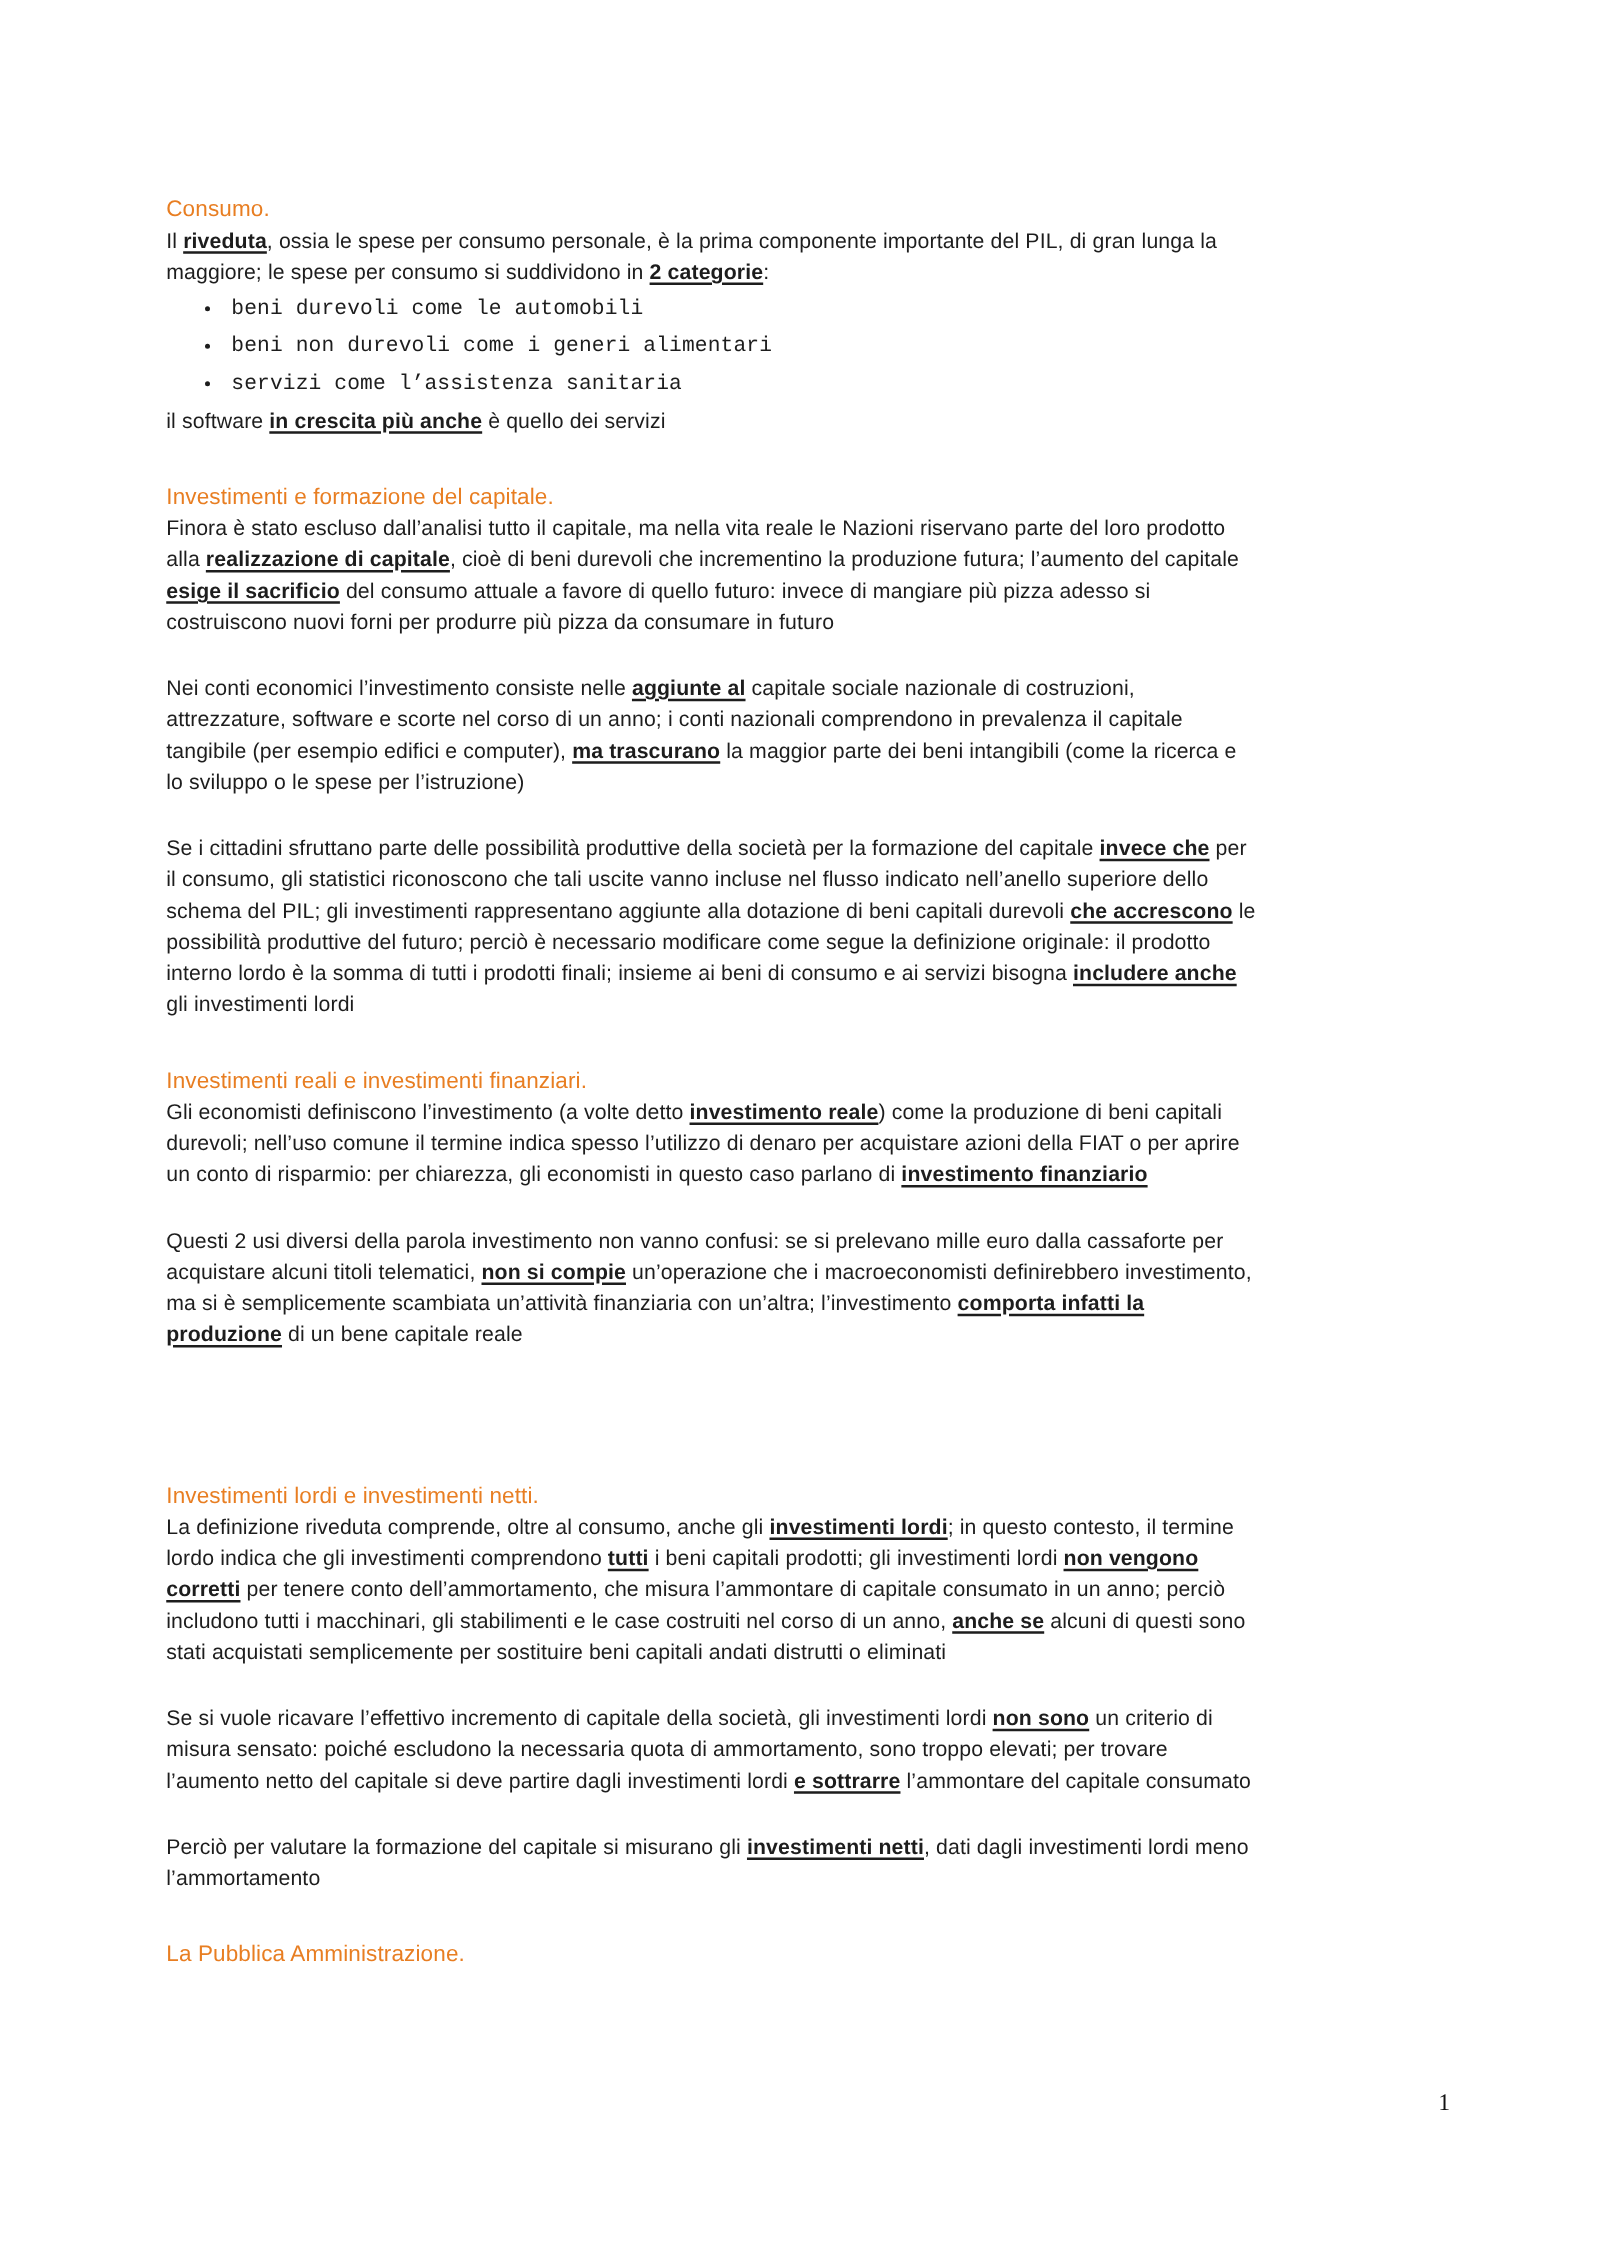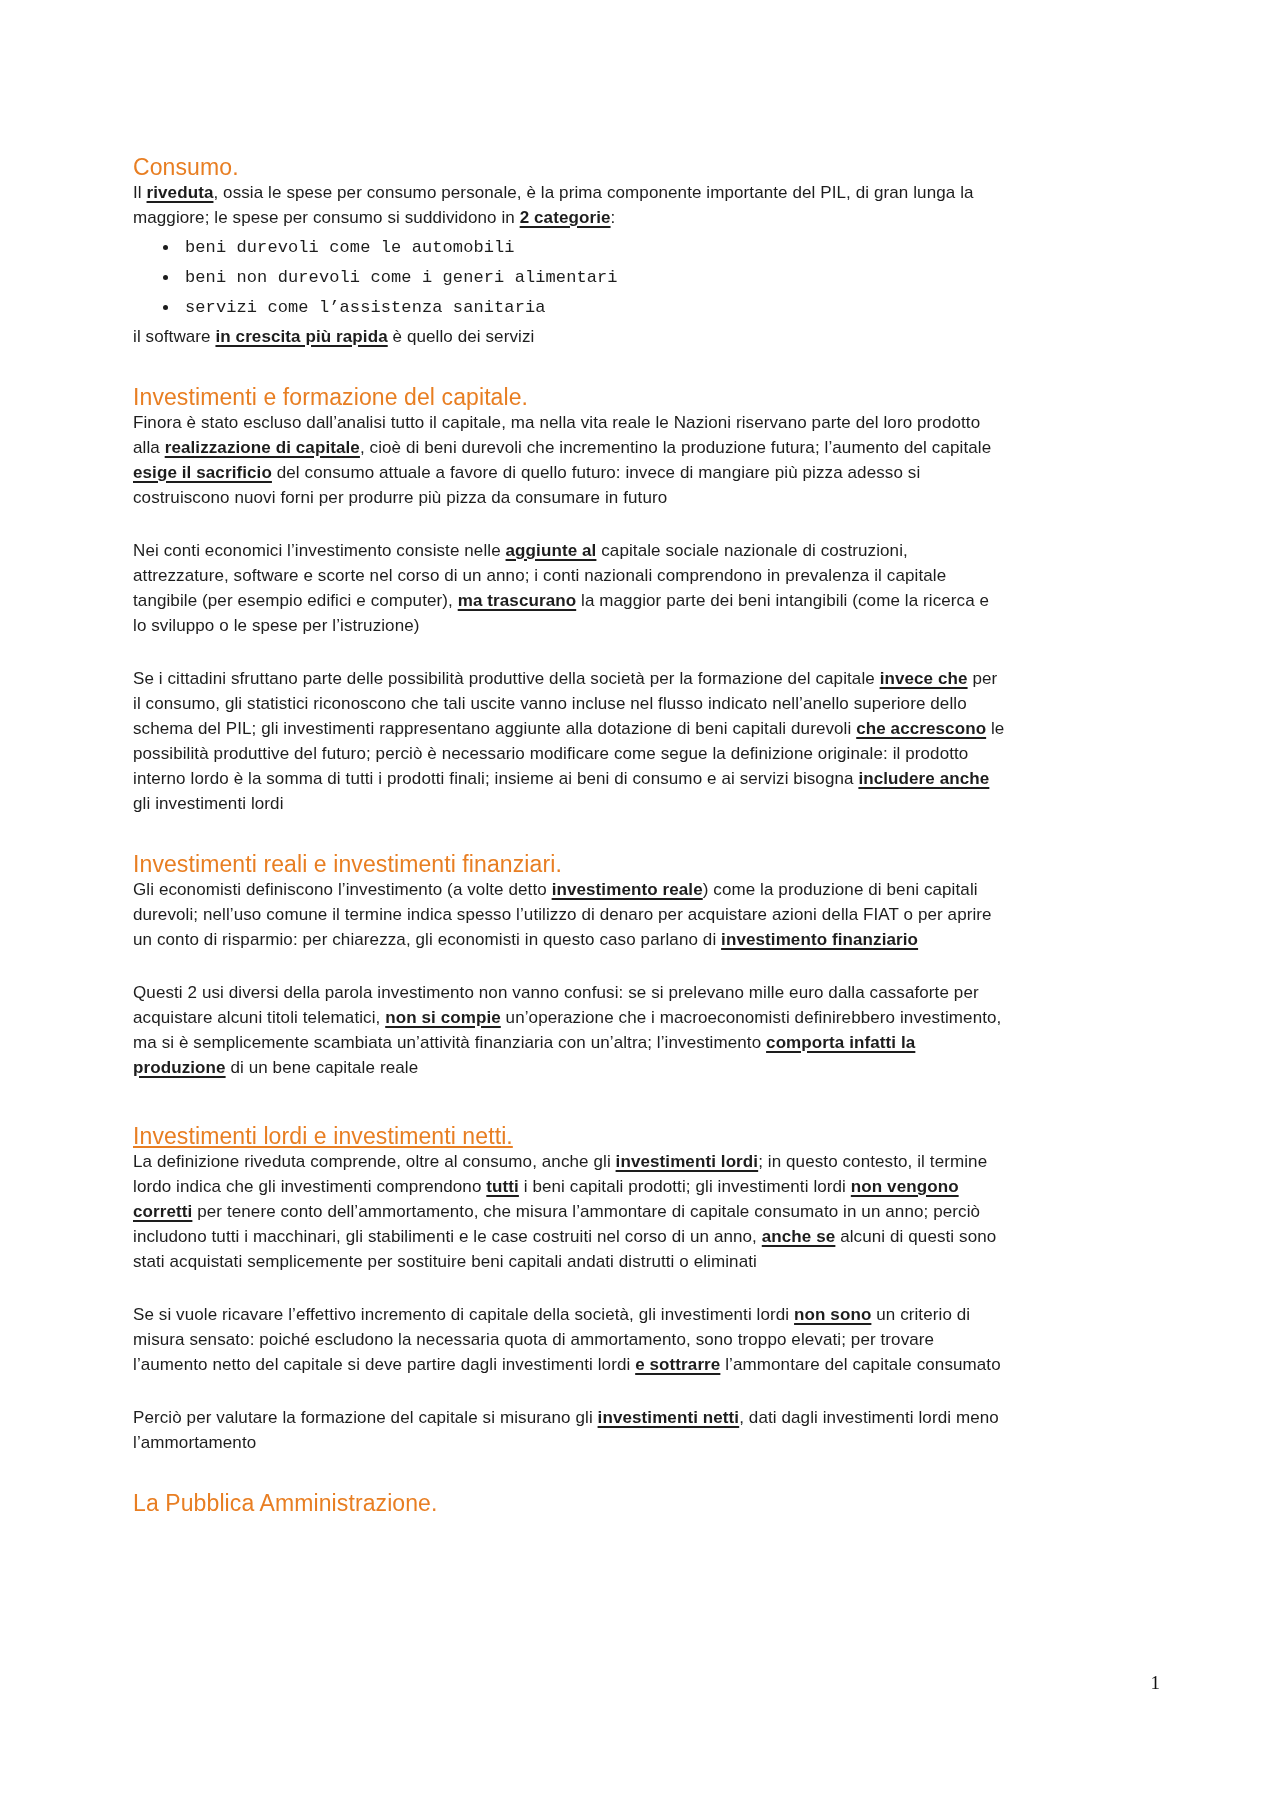--- a/index.html
+++ b/index.html
@@ -16,27 +16,27 @@
     left: 133px;
     top: 155px;
     width: 872px;
     color: #1d1d1d;
     font-size: 17px;
     line-height: 25px;
     letter-spacing: 0.1px;
   }
   .h {
     color: #E87E22;
-    font-size: 23px;
+    font-size: 18px;
     font-weight: 400;
     line-height: 25px;
     margin: 36px 0 0 0;
   }
   .h:first-child { margin-top: 0; }
-  .h.xl { margin-top: 44px; text-decoration: underline; }
+  .h.xl { margin-top: 104px; }
   .p { margin: 28px 0 0 0; }
   .p.after-h { margin-top: 0; }
   .em {
     font-weight: 700;
     text-decoration: underline;
     text-decoration-thickness: 2px;
     text-underline-offset: 3px;
   }
   ul.bullets {
     list-style: disc;
@@ -65,21 +65,21 @@
 
   <div class="h">Consumo.</div>
   <div class="p after-h"><span>Il </span><span class="em">riveduta</span><span>, ossia le spese per consumo personale, è la prima componente importante del PIL, di gran lunga la maggiore; le spese per consumo si suddividono in </span><span class="em">2 categorie</span><span>:</span></div>
 
   <ul class="bullets">
     <li>beni durevoli come le automobili</li>
     <li>beni non durevoli come i generi alimentari</li>
     <li>servizi come l’assistenza sanitaria</li>
   </ul>
 
-  <div class="p tight"><span>il software </span><span class="em">in crescita più rapida</span><span> è quello dei servizi</span></div>
+  <div class="p tight"><span>il software </span><span class="em">in crescita più anche</span><span> è quello dei servizi</span></div>
 
   <div class="h">Investimenti e formazione del capitale.</div>
   <div class="p after-h"><span>Finora è stato escluso dall’analisi tutto il capitale, ma nella vita reale le Nazioni riservano parte del loro prodotto alla </span><span class="em">realizzazione di capitale</span><span>, cioè di beni durevoli che incrementino la produzione futura; l’aumento del capitale </span><span class="em">esige il sacrificio</span><span> del consumo attuale a favore di quello futuro: invece di mangiare più pizza adesso si costruiscono nuovi forni per produrre più pizza da consumare in futuro</span></div>
 
   <div class="p"><span>Nei conti economici l’investimento consiste nelle </span><span class="em">aggiunte al</span><span> capitale sociale nazionale di costruzioni, attrezzature, software e scorte nel corso di un anno; i conti nazionali comprendono in prevalenza il capitale tangibile (per esempio edifici e computer), </span><span class="em">ma trascurano</span><span> la maggior parte dei beni intangibili (come la ricerca e lo sviluppo o le spese per l’istruzione)</span></div>
 
   <div class="p"><span>Se i cittadini sfruttano parte delle possibilità produttive della società per la formazione del capitale </span><span class="em">invece che</span><span> per il consumo, gli statistici riconoscono che tali uscite vanno incluse nel flusso indicato nell’anello superiore dello schema del PIL; gli investimenti rappresentano aggiunte alla dotazione di beni capitali durevoli </span><span class="em">che accrescono</span><span> le possibilità produttive del futuro; perciò è necessario modificare come segue la definizione originale: il prodotto interno lordo è la somma di tutti i prodotti finali; insieme ai beni di consumo e ai servizi bisogna </span><span class="em">includere anche</span><span> gli investimenti lordi</span></div>
 
   <div class="h">Investimenti reali e investimenti finanziari.</div>
   <div class="p after-h"><span>Gli economisti definiscono l’investimento (a volte detto </span><span class="em">investimento reale</span><span>) come la produzione di beni capitali durevoli; nell’uso comune il termine indica spesso l’utilizzo di denaro per acquistare azioni della FIAT o per aprire un conto di risparmio: per chiarezza, gli economisti in questo caso parlano di </span><span class="em">investimento finanziario</span></div>

